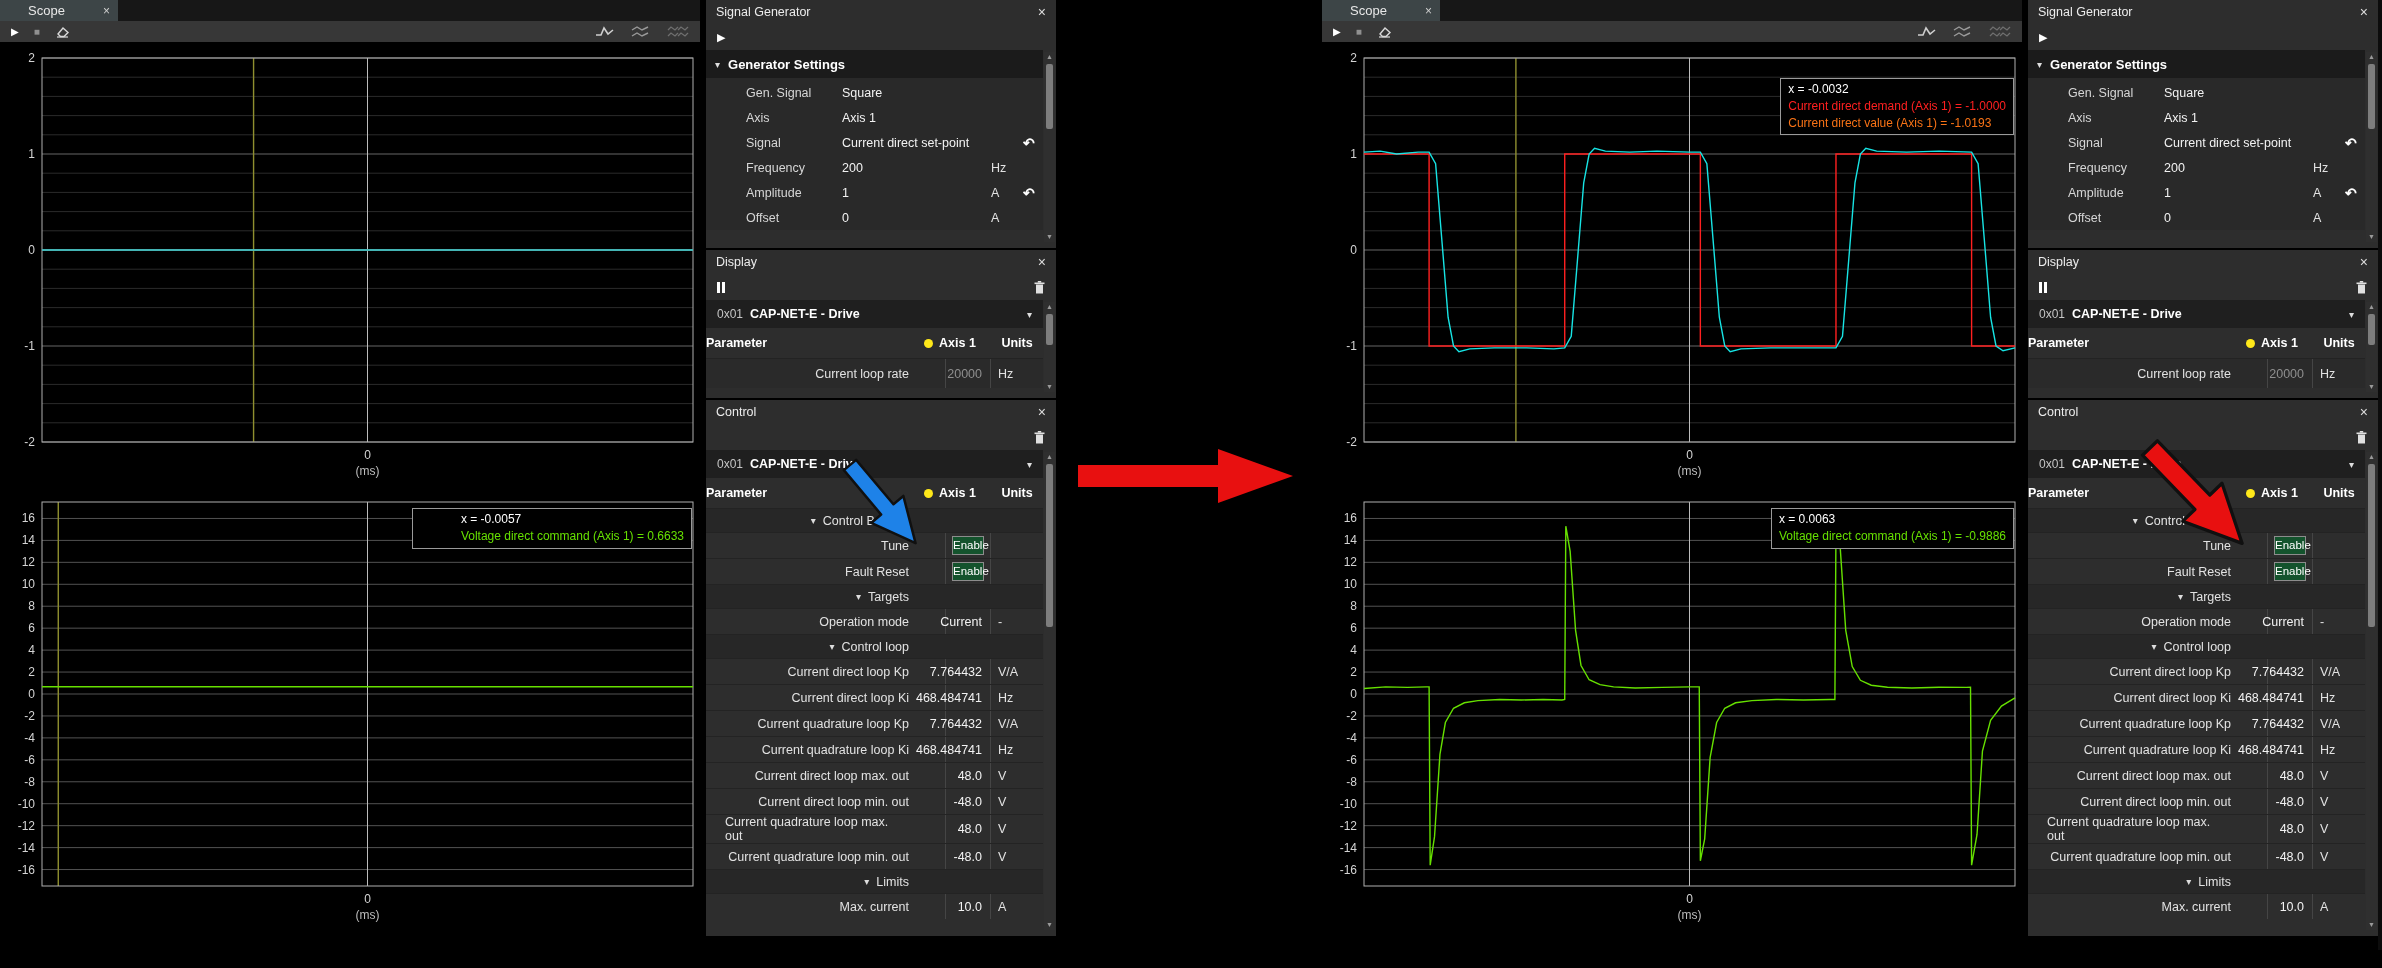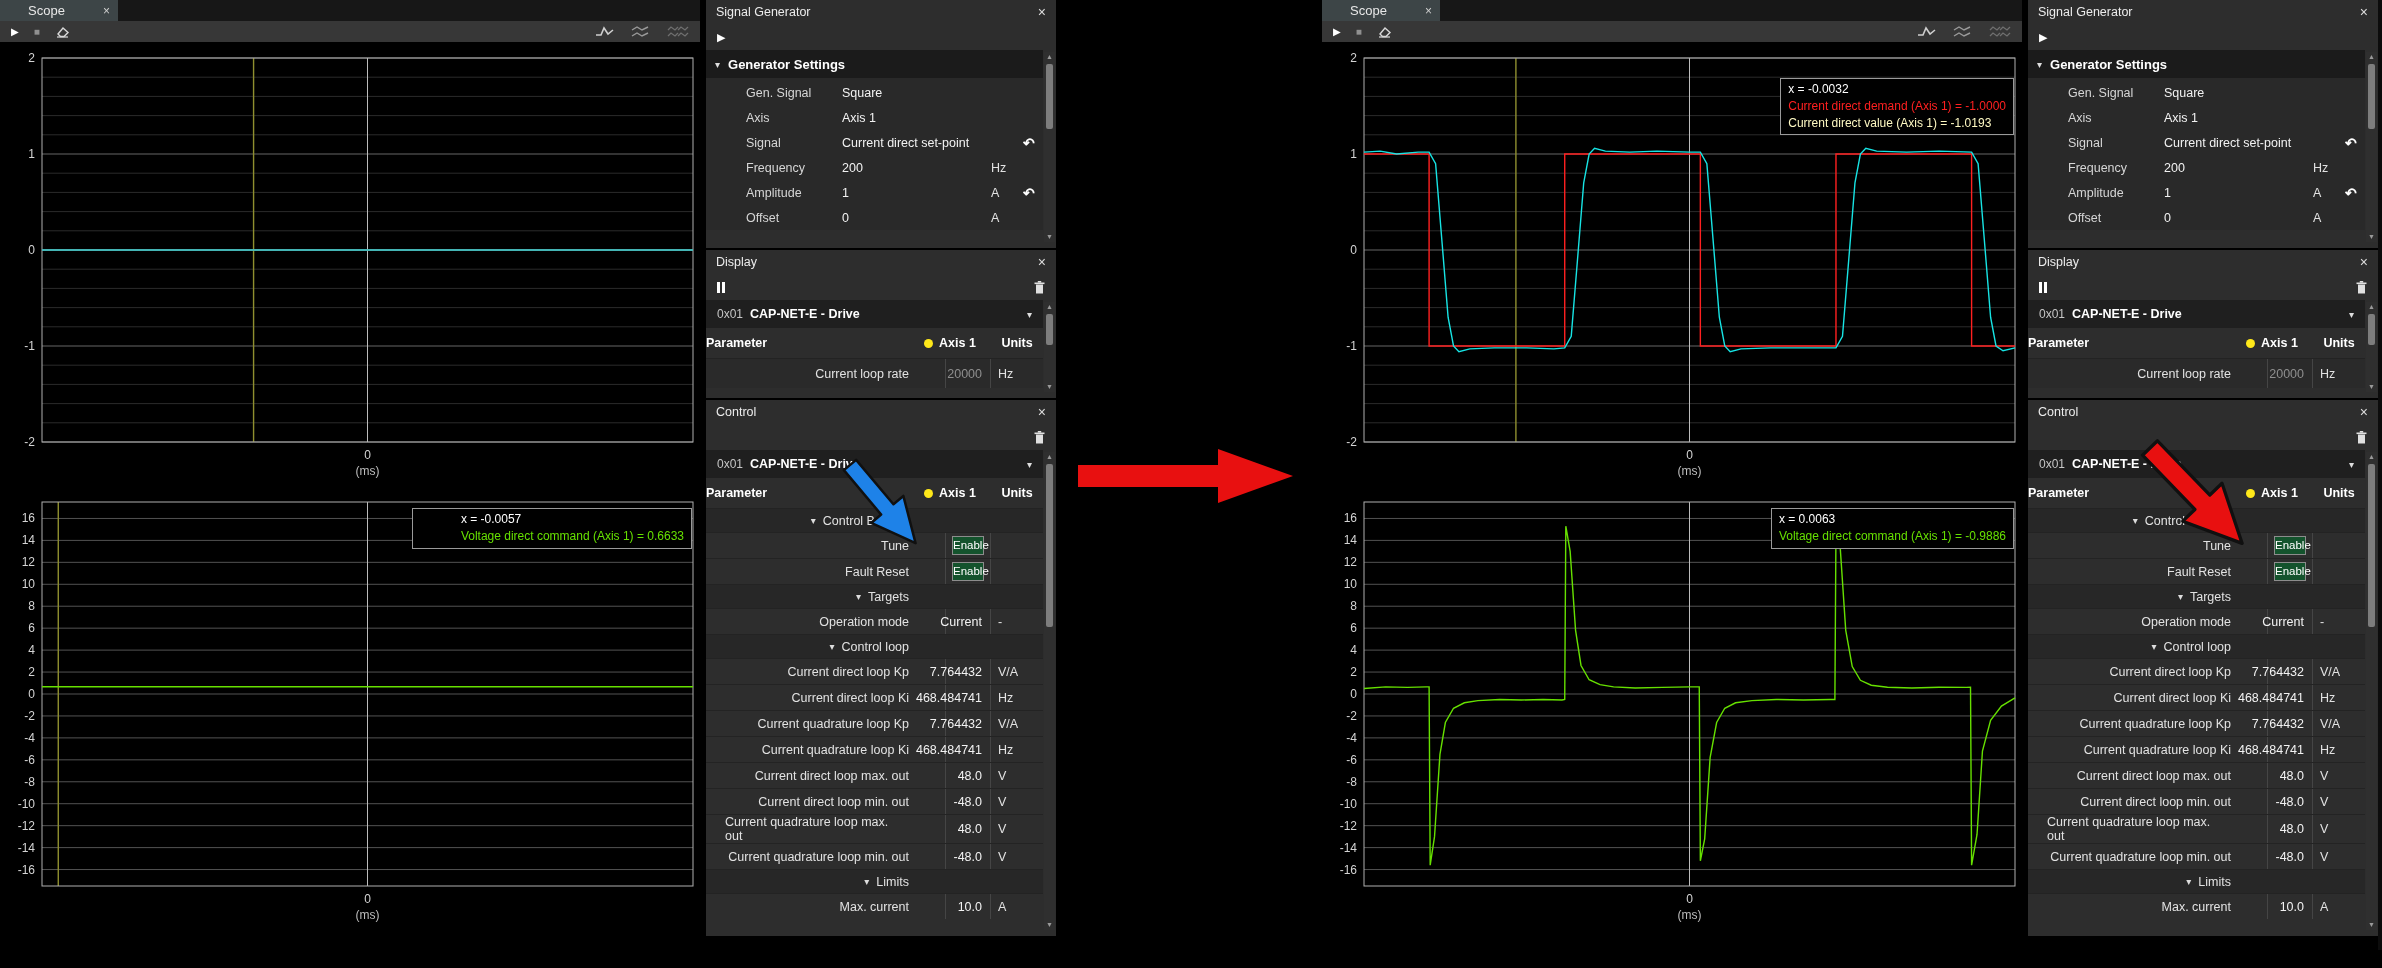--- a/index.html
+++ b/index.html
@@ -625,21 +625,21 @@
               <line x1="367.5" x2="367.5" y1="16" y2="400" stroke="#bcbcbc" stroke-width="1"></line>
               <line x1="193.89999999999998" x2="193.89999999999998" y1="16" y2="400" stroke="#8f8f2f" stroke-width="1.4"></line>
               <rect x="42" y="16" width="651" height="384" fill="none" stroke="#b0b0b0" stroke-width="1"></rect>
               <text x="367.5" y="417" fill="#d4d4d4" font-size="12" text-anchor="middle">0</text>
               <text x="367.5" y="433" fill="#bdbdbd" font-size="12" text-anchor="middle">(ms)</text>
               <polyline points="42,112 107.10000000000001,112 107.10000000000001,304 242.72500000000002,304 242.72500000000002,112 378.35,112 378.35,304 513.9749999999999,304 513.9749999999999,112 649.5999999999999,112 649.5999999999999,304 693,304" fill="none" stroke="#ff2020" stroke-width="1.4"></polyline>
               <polyline points="42,110.08 58.27499999999999,109.12 74.54999999999998,112 96.25,110.08 107.10000000000001,110.08 113.61000000000001,121.60000000000001 120.66250000000001,208 126.08749999999999,275.20000000000005 131.51250000000005,304 136.9375,309.76 147.78750000000002,306.88 172.2,305.92 204.75,305.92 231.875,306.88 242.72500000000002,305.92 249.23499999999999,294.4 256.2875,208 261.7125,140.8 267.13750000000005,112 272.5625,106.24 283.4125,109.12 307.82500000000005,110.08 334.95,109.12 367.5,110.08 378.35,110.08 384.86,121.60000000000001 391.91249999999997,208 397.3375,275.20000000000005 402.76250000000005,304 408.1875,309.76 419.0375,306.88 448.875,305.92 486.8499999999999,305.92 513.9749999999999,305.92 520.485,294.4 527.5374999999999,208 532.9625000000001,140.8 538.3875,112 543.8125,106.24 554.6625,109.12 584.5,110.08 617.05,109.12 649.5999999999999,110.08 656.11,121.60000000000001 663.1624999999999,208 668.5875,275.20000000000005 674.0125,304 681.065,308.79999999999995 693,305.92" fill="none" stroke="#17e4e4" stroke-width="1.4"></polyline>
             </svg><div class="legend" style="top: 36px; right: 8px;">
               <div class="lx">x = -0.0032</div>
               <div style="color: rgb(255, 32, 32);">Current direct demand (Axis 1) = -1.0000</div>
-              <div style="color: #fef9c3;">Current direct value (Axis 1) = -1.0193</div>
+              <div style="color: #f97316;">Current direct value (Axis 1) = -1.0193</div>
             </div></div>
         <div class="chart"><svg width="700" height="444">
               <line x1="42" x2="693" y1="32.457142857142856" y2="32.457142857142856" stroke="#525252" stroke-width="1"></line>
               <text x="35" y="36.457142857142856" fill="#d4d4d4" font-size="12" text-anchor="end">16</text>
               <line x1="42" x2="693" y1="54.400000000000006" y2="54.400000000000006" stroke="#525252" stroke-width="1"></line>
               <text x="35" y="58.400000000000006" fill="#d4d4d4" font-size="12" text-anchor="end">14</text>
               <line x1="42" x2="693" y1="76.34285714285714" y2="76.34285714285714" stroke="#525252" stroke-width="1"></line>
               <text x="35" y="80.34285714285714" fill="#d4d4d4" font-size="12" text-anchor="end">12</text>
               <line x1="42" x2="693" y1="98.28571428571428" y2="98.28571428571428" stroke="#525252" stroke-width="1"></line>
               <text x="35" y="102.28571428571428" fill="#d4d4d4" font-size="12" text-anchor="end">10</text>

